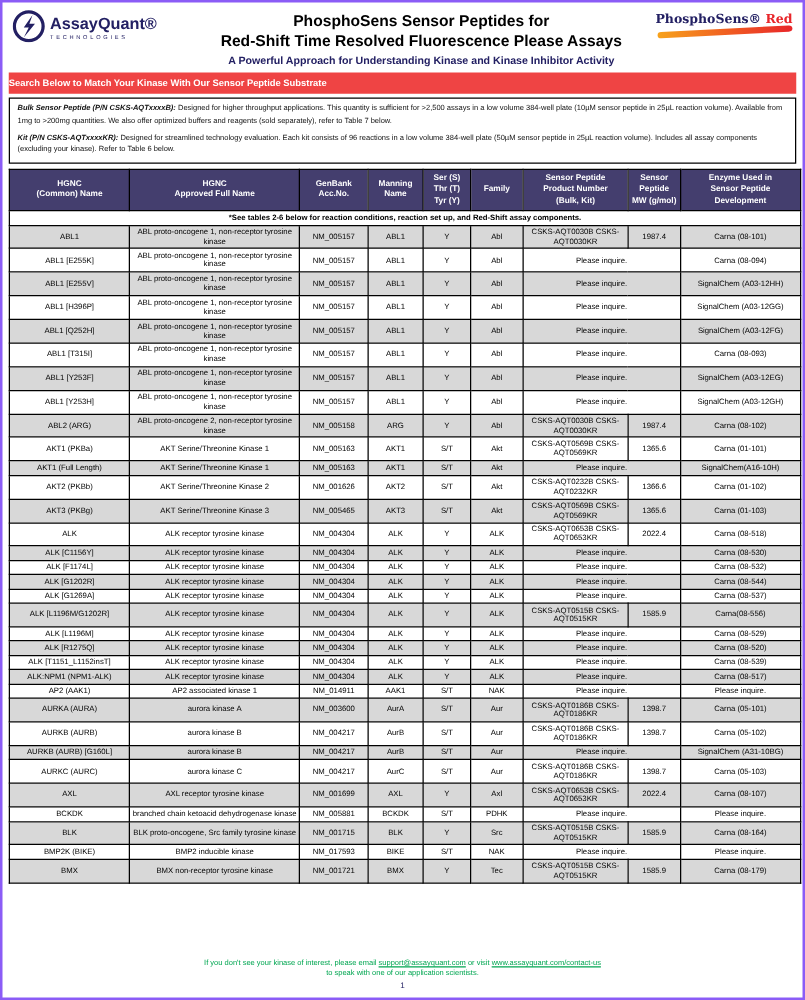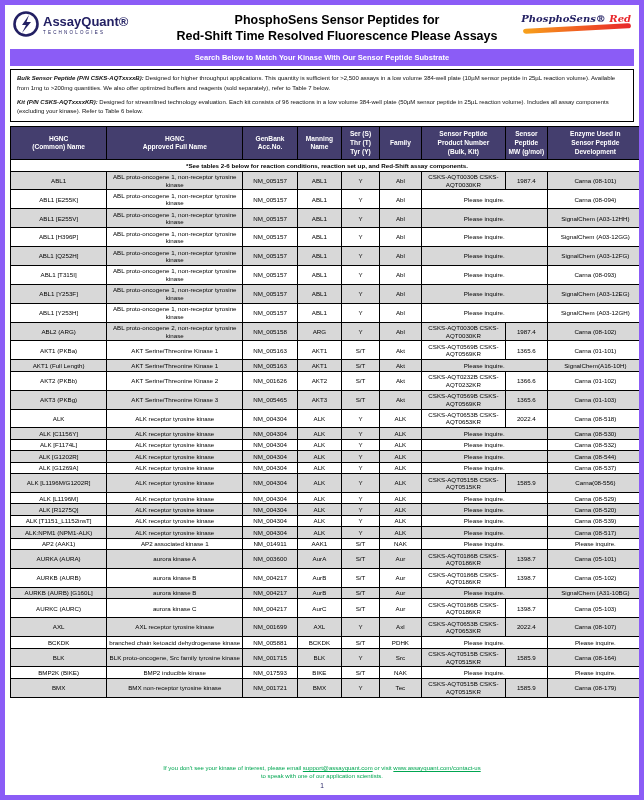--- a/index.html
+++ b/index.html
@@ -1,37 +1,37 @@
 <!DOCTYPE html>
 <html><head>
 <meta charset="utf-8">
 <style>
   * { margin:0; padding:0; box-sizing:border-box; }
   html,body { background:#fff; }
   body { font-family:"Liberation Sans", sans-serif; }
-  .page { position:relative; width:644px; height:800px; background:#fff; border:5px solid #8b5cf6; overflow:hidden; }
+  .page { position:relative; width:644px; height:800px; background:#fff; border:2px solid #8b5cf6; overflow:hidden; }
 
   
   .hdr { display:flex; justify-content:space-between; align-items:flex-start; padding:6px 8px 2px 8px; }
   .logo { width:150px; display:flex; align-items:center; gap:4px; }
   .logo-icon { width:26px; height:26px; flex:0 0 auto; }
   .logo-text-wrap { display:flex; flex-direction:column; }
   .logo-text { font-size:13px; font-weight:bold; color:#232063; letter-spacing:0; }
   .logo-tagline { font-size:4.5px; color:#232063; letter-spacing:2.2px; margin-top:1px; }
   .titles { flex:1; text-align:center; padding-top:2px; }
   .title { font-size:12.5px; font-weight:bold; color:#000000; line-height:1.25; }
   .subtitle { font-size:8.5px; font-weight:bold; color:#232063; margin-top:2px; }
   .brand { width:120px; text-align:right; padding-top:2px; }
-  .brand-line { font-family:"DejaVu Serif", serif; font-style:italic; font-weight:bold; font-size:10px; color:#232063; white-space:nowrap; }
+  .brand-line { font-family:"DejaVu Serif", serif; font-weight:bold; font-size:10px; color:#232063; white-space:nowrap; }
   .brand-line .red { color:#e8262a; }
   .brand-swoosh { margin-top:2px; margin-left:12px; height:5px; border-radius:3px/2.5px;
       background:linear-gradient(90deg,#f7a21b 0%,#f05a22 55%,#e8262a 100%); transform:rotate(-3deg); }
 
   
-  .banner { margin:3px 5px 0 5px; background:#8b5cf6; color:#fff; text-align:center;
+  .banner { margin:3px 5px 0 5px; background:#ef4444; color:#fff; text-align:left;
       font-size:7.5px; font-weight:bold; padding:4px 0; }
 
   
   .intro { margin:3px 5px 0 5px; border:1px solid #000; padding:4px 6px; font-size:6px; color:#111; }
   .intro p { line-height:1.55; margin-bottom:5px; }
   .intro p:last-child { margin-bottom:1px; }
   .intro .lbl { font-weight:bold; font-style:italic; }
 
   
   table.kin { width:634px; margin:4px 5px 0 5px; border-collapse:collapse; table-layout:fixed; }
@@ -63,20 +63,21 @@
       <div class="logo-text-wrap">
         <span class="logo-text">AssayQuant®</span>
         <span class="logo-tagline">TECHNOLOGIES</span>
       </div>
     </div>
     <div class="titles">
       <div class="title">
         <span>PhosphoSens Sensor Peptides for</span><br>
         <span>Red-Shift Time Resolved Fluorescence Please Assays</span>
       </div>
+      <div class="subtitle">A Powerful Approach for Understanding Kinase and Kinase Inhibitor Activity</div>
     </div>
     <div class="brand">
       <div class="brand-line">
         <span>PhosphoSens®</span>
         <span class="red">Red</span>
       </div>
       <div class="brand-swoosh"></div>
     </div>
   </div>
 

